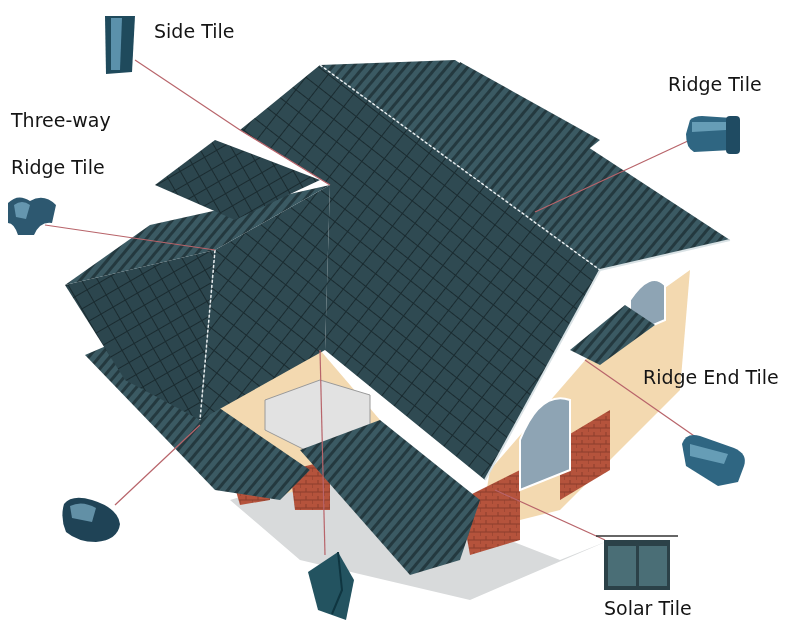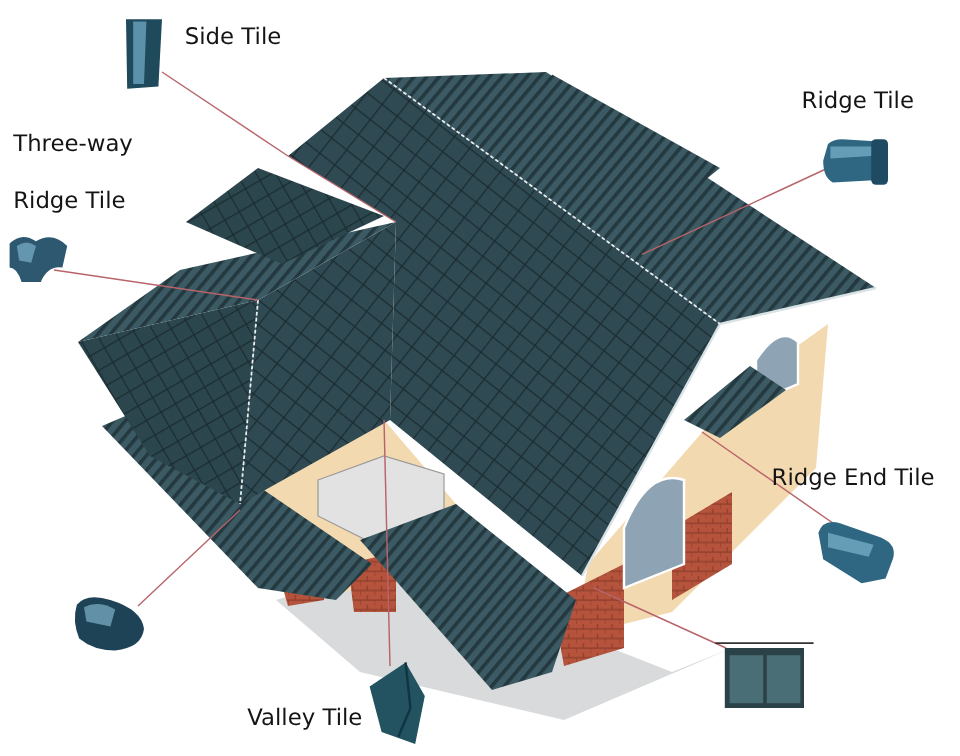--- a/index.html
+++ b/index.html
@@ -116,16 +116,16 @@
     <line x1="4" y1="6" x2="86" y2="6" stroke="#333" stroke-width="1.5"></line>
     <rect x="12" y="10" width="66" height="50" fill="#2b4148"></rect>
     <rect x="16" y="16" width="28" height="40" fill="#4a6e76"></rect>
     <rect x="47" y="16" width="28" height="40" fill="#4a6e76"></rect>
   </svg>
 
   <div class="label" style="left:154px;top:19px;">Side Tile</div>
   <div class="label" style="left:11px;top:108px;">Three-way</div>
   <div class="label" style="left:11px;top:155px;">Ridge Tile</div>
   <div class="label" style="left:668px;top:72px;">Ridge Tile</div>
-  <div class="label" style="left:643px;top:386px;">Ridge End Tile</div>
-  <div class="label" style="left:206px;top:586px;">Valley Tile</div>
+  <div class="label" style="left:643px;top:365px;">Ridge End Tile</div>
+  <div class="label" style="left:604px;top:596px;">Solar Tile</div>
 
 </div>
 
 </body></html>

